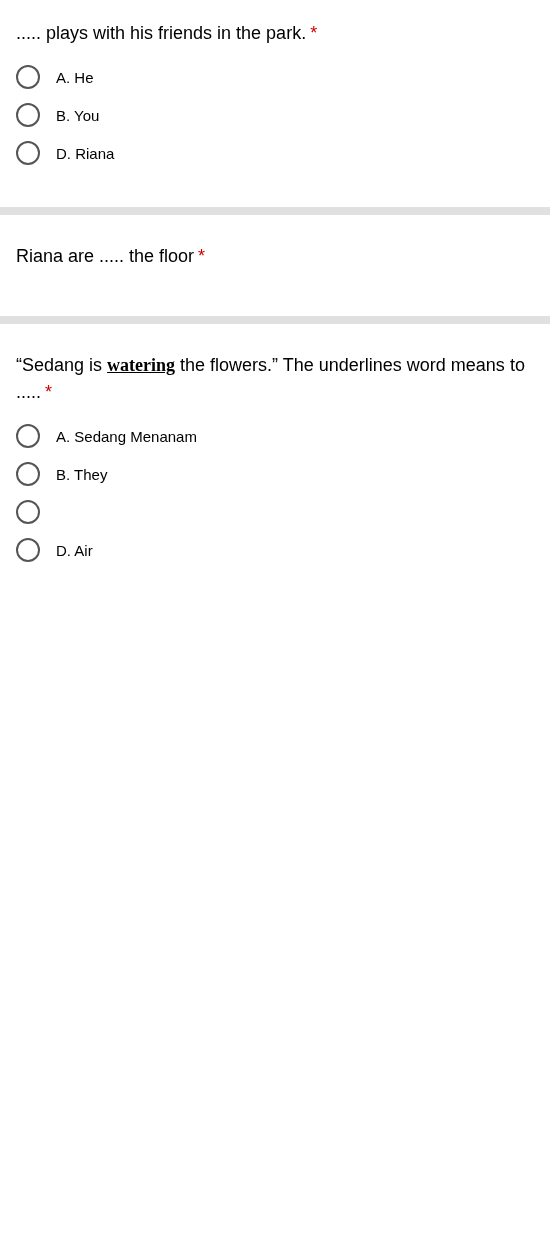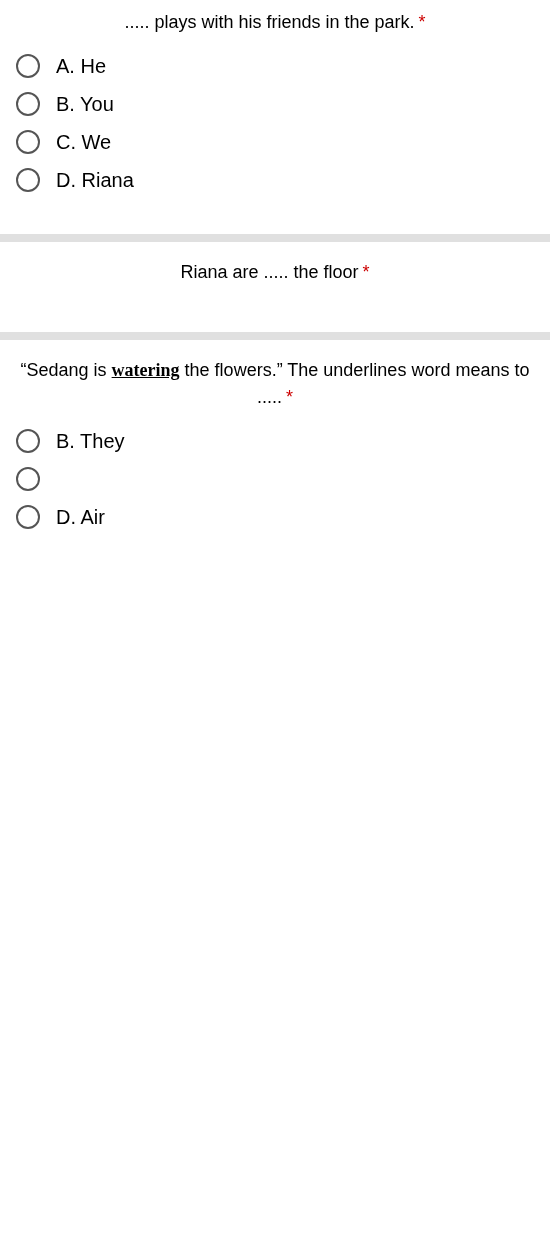--- a/index.html
+++ b/index.html
@@ -11,22 +11,21 @@
     body {
       font-family: Arial, sans-serif;
       font-size: 18px;
       background-color: #ffffff;
       color: #000000;
       width: 550px;
       min-height: 1233px;
     }
 
     .question-block {
-      padding: 9px 16px 20px 16px;
-      text-align: center;
+      padding: 20px 16px 20px 16px;
     }
 
     .question-text {
       font-size: 18px;
       line-height: 1.5;
       margin-bottom: 18px;
     }
 
     .required-star {
       color: #cc0000;
@@ -36,21 +35,21 @@
     .option-list {
       list-style: none;
       padding: 0;
       margin: 0;
     }
 
     .option-item {
       display: flex;
       align-items: center;
       margin-bottom: 14px;
-      font-size: 20px;
+      font-size: 15px;
       cursor: pointer;
     }
 
     .radio-circle {
       width: 24px;
       height: 24px;
       border-radius: 50%;
       border: 2px solid #555555;
       margin-right: 16px;
       flex-shrink: 0;
@@ -81,24 +80,20 @@
     <li class="option-item">
       <span class="radio-circle"></span>
       <span>A. He</span>
     </li>
     <li class="option-item">
       <span class="radio-circle"></span>
       <span>B. You</span>
     </li>
     <li class="option-item">
       <span class="radio-circle"></span>
-      <span>C. We</span>
-    </li>
-    <li class="option-item">
-      <span class="radio-circle"></span>
       <span>D. Riana</span>
     </li>
   </ul>
 </div>
 
 <div class="divider"></div>
 
 <div class="question-block">
   <div class="question-text">
     <span>Riana are ..... the floor</span><span class="required-star">*</span>
@@ -107,20 +102,24 @@
 
 <div class="divider"></div>
 
 <div class="question-block">
   <div class="question-text">
     <span>“Sedang is </span><span class="underline-word">watering</span><span> the flowers.” The underlines word means to .....</span><span class="required-star">*</span>
   </div>
   <ul class="option-list">
     <li class="option-item">
       <span class="radio-circle"></span>
+      <span>A. Sedang Menanam</span>
+    </li>
+    <li class="option-item">
+      <span class="radio-circle"></span>
       <span>B. They</span>
     </li>
     <li class="option-item">
       <span class="radio-circle"></span>
     </li>
     <li class="option-item">
       <span class="radio-circle"></span>
       <span>D. Air</span>
     </li>
   </ul>

